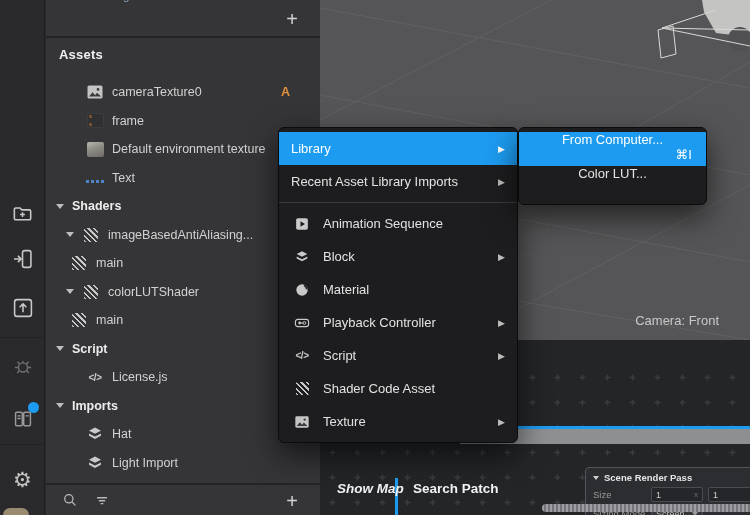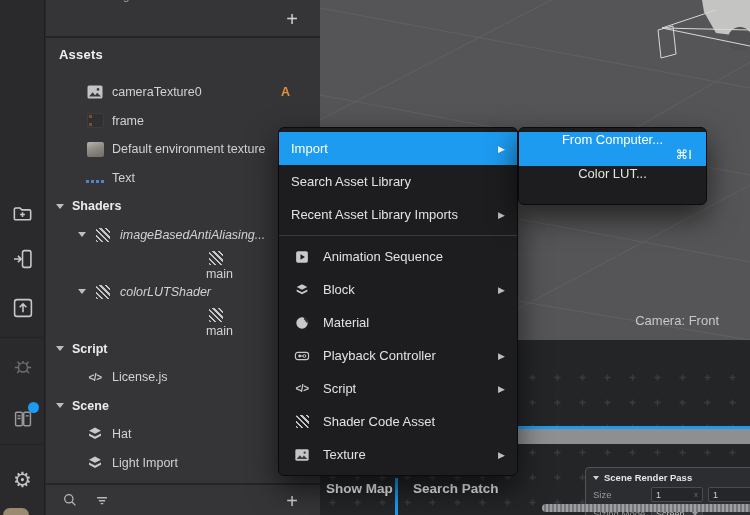--- a/index.html
+++ b/index.html
@@ -25,21 +25,21 @@
   
   #left-panel { position:absolute; left:46px; top:0; width:274px; height:515px; background:#353538; }
   #scene-stub { position:relative; height:38px; border-bottom:2px solid #242427; overflow:hidden; }
   #scene-partial { position:absolute; left:68px; top:-10px; font-size:11.5px; color:#8fa3b8; }
   .plus-glyph { font-size:20px; font-weight:400; color:#d2d2d2; line-height:1; }
   #scene-add { position:absolute; right:22px; top:9px; }
   #assets-title { position:absolute; left:13px; top:47px; font-size:13px; font-weight:bold; color:#f0f0f0; letter-spacing:.2px; }
   #asset-rows { position:absolute; left:0; top:78px; right:0; }
   .arow { height:28.5px; display:flex; align-items:center; position:relative; font-size:12.5px; color:#d2d2d2; white-space:nowrap; }
   .arow.section { font-weight:bold; color:#ececec; font-size:12.5px; }
-  .pad-sec { padding-left:10px; } .pad-0 { padding-left:40px; } .pad-1c { padding-left:32px;font-style:italic; } .pad-2 { padding-left:73px;flex-direction:column; }
+  .pad-sec { padding-left:10px; } .pad-0 { padding-left:40px; } .pad-1c { padding-left:20px; } .pad-2 { padding-left:24px; }
   .caret-down { width:0; height:0; border-left:4.5px solid transparent; border-right:4.5px solid transparent; border-top:5.5px solid #bdbdbd; margin-right:8px; flex:none; }
   .tree-icon { width:18px; height:18px; margin-right:8px; flex:none; display:flex; align-items:center; justify-content:center; }
   .tree-icon svg { width:18px; height:18px; }
   .asset-badge { position:absolute; right:30px; font-weight:bold; font-size:12.5px; }
   .env-thumb { width:17px; height:15px; border-radius:2px; background:linear-gradient(160deg,#b8b6b0 0%,#8d8b84 45%,#6e6c66 100%); }
   .frame-thumb { position:relative; width:17px; height:15px; border-radius:2px; background:#303033; border:1px solid #3d3d40; }
   .frame-thumb i { position:absolute; width:3px; height:3px; background:#8a5a2a; opacity:.8; }
   .frame-thumb i.d1 { left:1px; top:1px; } .frame-thumb i.d2 { left:1px; bottom:1px; }
   .text-dots { display:flex; gap:2px; align-items:flex-end; height:15px; padding-bottom:2px; }
   .text-dots i { width:3px; height:3px; background:#4d86c8; display:block; }
@@ -55,21 +55,21 @@
   #viewport { position:absolute; left:320px; top:0; width:430px; height:340px; background:#555557; }
   #camera-label { position:absolute; right:31px; top:313px; font-size:13px; color:#c9c9c9; }
 
   
   #patch { position:absolute; left:320px; top:340px; width:430px; height:175px; background:#232527; overflow:hidden; }
   #patch-grid { position:absolute; left:0; top:0; }
   #node-bar { position:absolute; left:140px; top:86px; width:290px; height:18px; background:#1d9bf0; }
   #node-bar .nb-body { margin-top:3px; height:15px; background:#8d8f91; }
   #patch-toolbar { position:absolute; left:0; top:138px; width:430px; height:37px; }
   .patch-btn { position:absolute; top:3px; font-size:13.5px; font-weight:bold; color:#f2f2f2; }
-  #show-map { left:6px; } #search-patch { left:93px; }
+  #show-map { left:17px;font-style:italic; } #search-patch { left:93px; }
   #blue-vline { position:absolute; left:75px; top:0; width:3px; height:37px; background:#1d9bf0; }
   #h-scrollbar { position:absolute; left:222px; top:164px; width:212px; height:8px; border-radius:4px;
     background:repeating-linear-gradient(90deg, rgba(170,170,175,.9) 0 2px, rgba(130,130,135,.85) 2px 4px); z-index:4; }
 
   
   #srp-panel { position:absolute; left:265px; top:127px; width:172px; height:52px; background:#2b2d30;
     border:1px solid #525457; border-radius:4px 0 0 0; z-index:3; font-size:9.5px; }
   #srp-header { display:flex; align-items:center; gap:5px; padding:4px 7px 2px; font-weight:bold; color:#e6e6e6; }
   .mini-caret { width:0; height:0; border-left:3.5px solid transparent; border-right:3.5px solid transparent; border-top:4.5px solid #d0d0d0; }
   .srp-row { display:flex; align-items:center; padding:2px 7px; color:#9b9b9b; }
@@ -301,21 +301,21 @@
         <span>Script</span>
       </div>
       <div class="arow pad-0">
         <span class="tree-icon">
           <span class="code-glyph">&lt;/&gt;</span>
         </span>
         <span>License.js</span>
       </div>
       <div class="arow section pad-sec">
         <span class="caret-down"></span>
-        <span>Scene</span>
+        <span>Imports</span>
       </div>
       <div class="arow pad-0">
         <span class="tree-icon">
           <svg viewBox="0 0 18 18">
             <path d="M9 2.6l6 3.1-6 3.1-6-3.1z" fill="#c9c9c9"></path>
             <path d="M3 8.4l6 3.1 6-3.1v2.4l-6 3.1-6-3.1z" fill="#c9c9c9"></path>
           </svg>
         </span>
         <span>Hat</span>
       </div>
@@ -340,25 +340,22 @@
         <svg viewBox="0 0 20 20" stroke="#b9b9b9" stroke-width="1.5" fill="none">
           <path d="M4.5 7.5h11M6.5 10.8h7M8.5 14h3"></path>
         </svg>
       </span>
     <span id="footer-add" class="plus-glyph">+</span>
   </div>
 </div>
 
 <div id="context-menu" class="menu">
     <div class="mrow selected">
-      <span>Import</span>
-      <span class="mi-arrow">▶</span>
-    </div>
-    <div class="mrow">
-      <span>Search Asset Library</span>
+      <span>Library</span>
+      <span class="mi-arrow">▶</span>
     </div>
     <div class="mrow">
       <span>Recent Asset Library Imports</span>
       <span class="mi-arrow">▶</span>
     </div>
     <div class="menu-divider"></div>
     <div class="mrow">
       <span class="mi-icon">
         <svg viewBox="0 0 18 18">
           <rect x="2.4" y="2.4" width="13.2" height="13.2" rx="2" fill="#c9c9c9"></rect>

